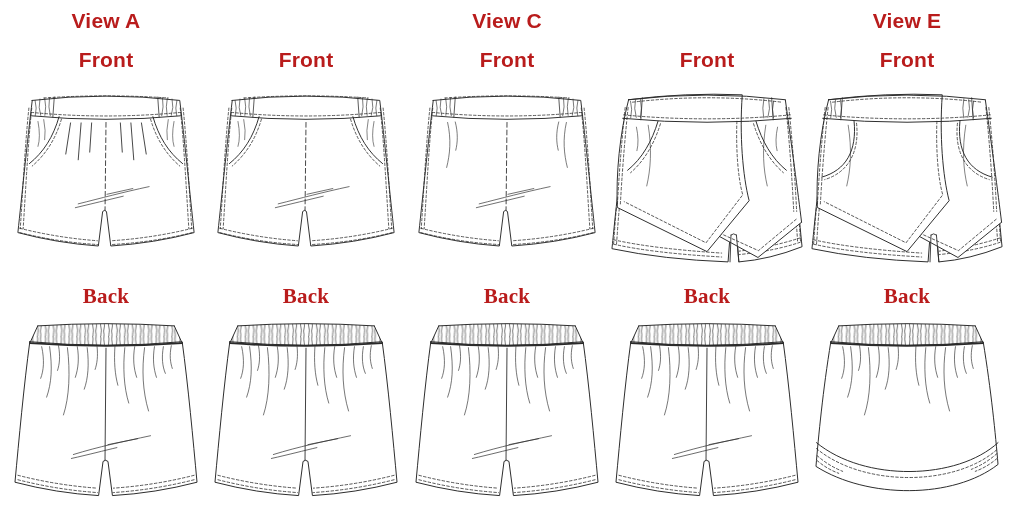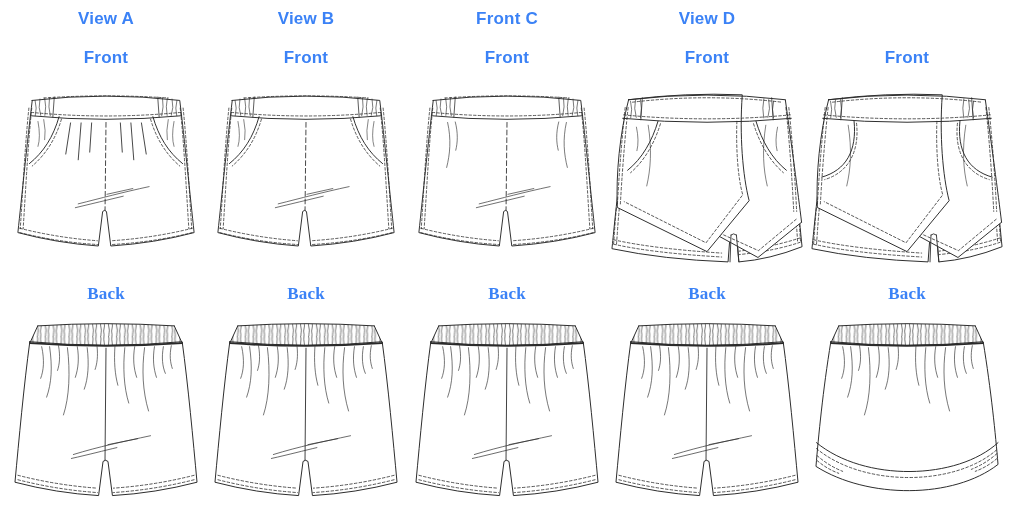--- a/index.html
+++ b/index.html
@@ -1,20 +1,20 @@
 <!DOCTYPE html>
 <html><head>
 <meta charset="utf-8">
 <style>
   html,body{margin:0;padding:0;background:#fff;}
   .sheet{position:relative;width:1024px;height:515px;background:#fff;overflow:hidden;
          font-family:"Liberation Sans","DejaVu Sans",sans-serif;}
   .col{position:absolute;top:0;width:202px;height:515px;}
   .vtitle,.ftitle,.btitle{position:absolute;left:0;width:100%;text-align:center;
-        font-weight:700;font-size:17px;color:#3b82f6;letter-spacing:.2px;}
+        font-weight:700;font-size:21px;color:#b91c1c;letter-spacing:.2px;}
   .vtitle{top:9px;}
   .ftitle{top:48px;}
   .btitle{top:284px;font-family:Liberation Serif, serif;}
   svg.flat{position:absolute;left:50%;transform:translateX(-50%);display:block;}
   svg.front-shorts{top:87px;width:182px;}
   svg.front-skort{top:86px;width:196px;}
   svg.backflat{top:316px;width:188px;}
   .defs{position:absolute;width:0;height:0;overflow:hidden;}
 </style>
 </head>
@@ -129,59 +129,58 @@
         <use href="#pockets-slant"></use>
         <use href="#pleats-a"></use>
       </svg>
   <div class="btitle">Back</div>
   <svg class="flat backflat" viewBox="0 0 190 192">
         <use href="#shorts-back"></use>
       </svg>
 </div>
 
 <div class="col" style="left:205px">
-  <div class="vtitle">View B</div>
   <div class="ftitle">Front</div>
   <svg class="flat front-shorts" viewBox="0 0 190 178">
         <use href="#shorts-front-base"></use>
         <use href="#pockets-slant"></use>
       </svg>
   <div class="btitle">Back</div>
   <svg class="flat backflat" viewBox="0 0 190 192">
         <use href="#shorts-back"></use>
       </svg>
 </div>
 
 <div class="col" style="left:406px">
-  <div class="vtitle">Front C</div>
+  <div class="vtitle">View C</div>
   <div class="ftitle">Front</div>
   <svg class="flat front-shorts" viewBox="0 0 190 178">
         <use href="#shorts-front-base"></use>
         <use href="#gathers-c"></use>
       </svg>
   <div class="btitle">Back</div>
   <svg class="flat backflat" viewBox="0 0 190 192">
         <use href="#shorts-back"></use>
       </svg>
 </div>
 
 <div class="col" style="left:606px">
-  <div class="vtitle">View D</div>
   <div class="ftitle">Front</div>
   <svg class="flat front-skort" viewBox="0 0 200 184">
         <use href="#skort-base"></use>
         <use href="#pocket-skort-slant"></use>
       </svg>
   <div class="btitle">Back</div>
   <svg class="flat backflat" viewBox="0 0 190 192">
         <use href="#shorts-back"></use>
       </svg>
 </div>
 
 <div class="col" style="left:806px">
+  <div class="vtitle">View E</div>
   <div class="ftitle">Front</div>
   <svg class="flat front-skort" viewBox="0 0 200 184">
         <use href="#skort-base"></use>
         <use href="#pocket-skort-round"></use>
       </svg>
   <div class="btitle">Back</div>
   <svg class="flat backflat" viewBox="0 0 190 192">
         <use href="#skirt-back"></use>
       </svg>
 </div>

